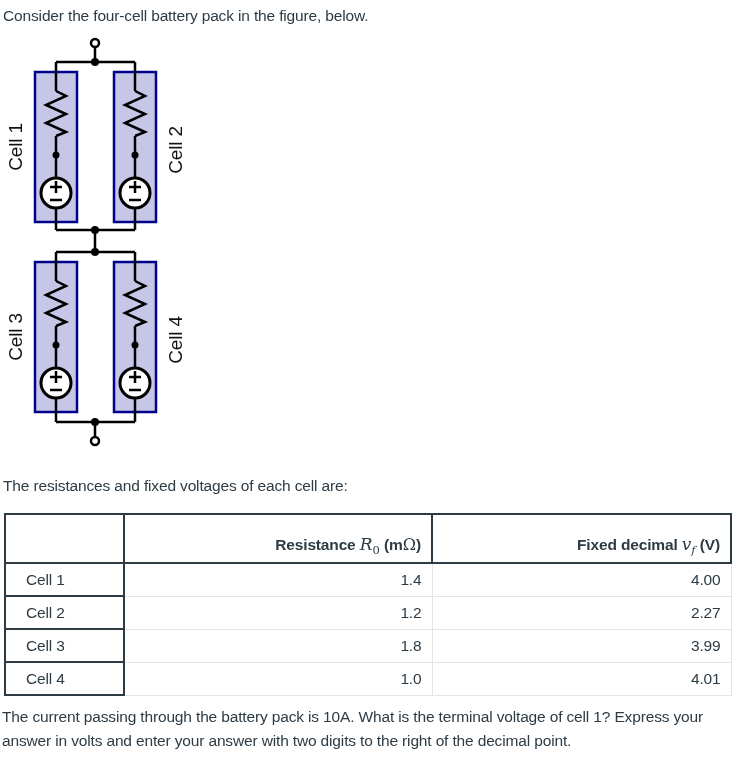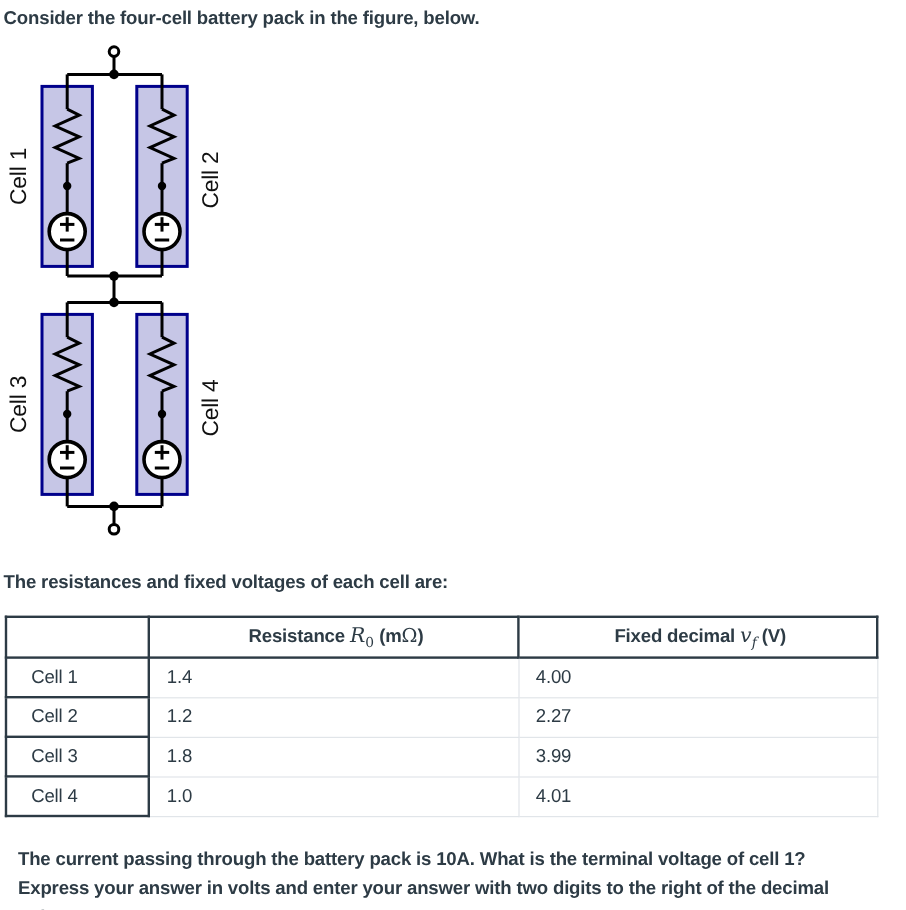--- a/index.html
+++ b/index.html
@@ -3,45 +3,45 @@
 <meta charset="utf-8">
 <style>
   * { margin: 0; padding: 0; box-sizing: border-box; }
   html, body { background: #ffffff; }
   body {
     width: 755px; height: 758px; position: relative; overflow: hidden;
     font-family: "Liberation Sans", sans-serif;
     color: #2d3b45;
     letter-spacing: -0.15px;
   }
-  .para { position: absolute; font-size: 15.5px; line-height: 24px; font-weight: bold; }
+  .para { position: absolute; font-size: 15.5px; line-height: 24px; }
   #intro   { top: 4px;   left: 3px; width: 740px; }
   #caption { top: 474px; left: 3px; width: 740px; }
-  #question{ top: 705px; left: 15px; width: 712px; }
+  #question{ top: 705px; left: 2px; width: 712px; }
 
   #figure-wrap { position: absolute; top: 35px; left: 0; width: 230px; height: 420px; }
 
   
   #param-table {
     position: absolute; top: 513px; left: 4px;
     border-collapse: collapse; table-layout: fixed; width: 726px;
     font-size: 15.5px; color: #2d3b45;
   }
   #param-table thead th {
     border: 2px solid #2d3b45; font-weight: 700;
-    text-align: center; padding: 5px 10px 5px 14px; height: 33px; vertical-align: middle;
+    text-align: right; padding: 19px 10px 5px 14px; height: 33px; vertical-align: middle;
   }
   #param-table thead th.corner { padding-left: 20px; }
   #param-table tbody th {
     border: 2px solid #2d3b45; font-weight: 400;
     text-align: left; padding: 5px 10px 5px 20px; height: 33px; vertical-align: middle;
   }
   #param-table td {
     border: 1px solid #e1e5e9;
-    text-align: left; padding: 5px 10px 5px 14px; height: 33px; vertical-align: middle;
+    text-align: right; padding: 5px 10px 5px 14px; height: 33px; vertical-align: middle;
   }
   .math-var { font-family: "DejaVu Serif", serif; font-style: italic; font-size: 17px; font-weight: 400; letter-spacing: 0; }
   .math-sub { font-family: "DejaVu Serif", serif; font-style: italic; font-size: 11.5px; font-weight: 400; vertical-align: -4px; letter-spacing: 0; }
   .math-sub.upright { font-style: normal; }
   .math-omega { font-family: "DejaVu Serif", serif; font-style: normal; font-size: 16px; font-weight: 400; letter-spacing: 0; }
 
   svg text { font-family: "Liberation Sans", sans-serif; }
 </style>
 </head>
 <body>

